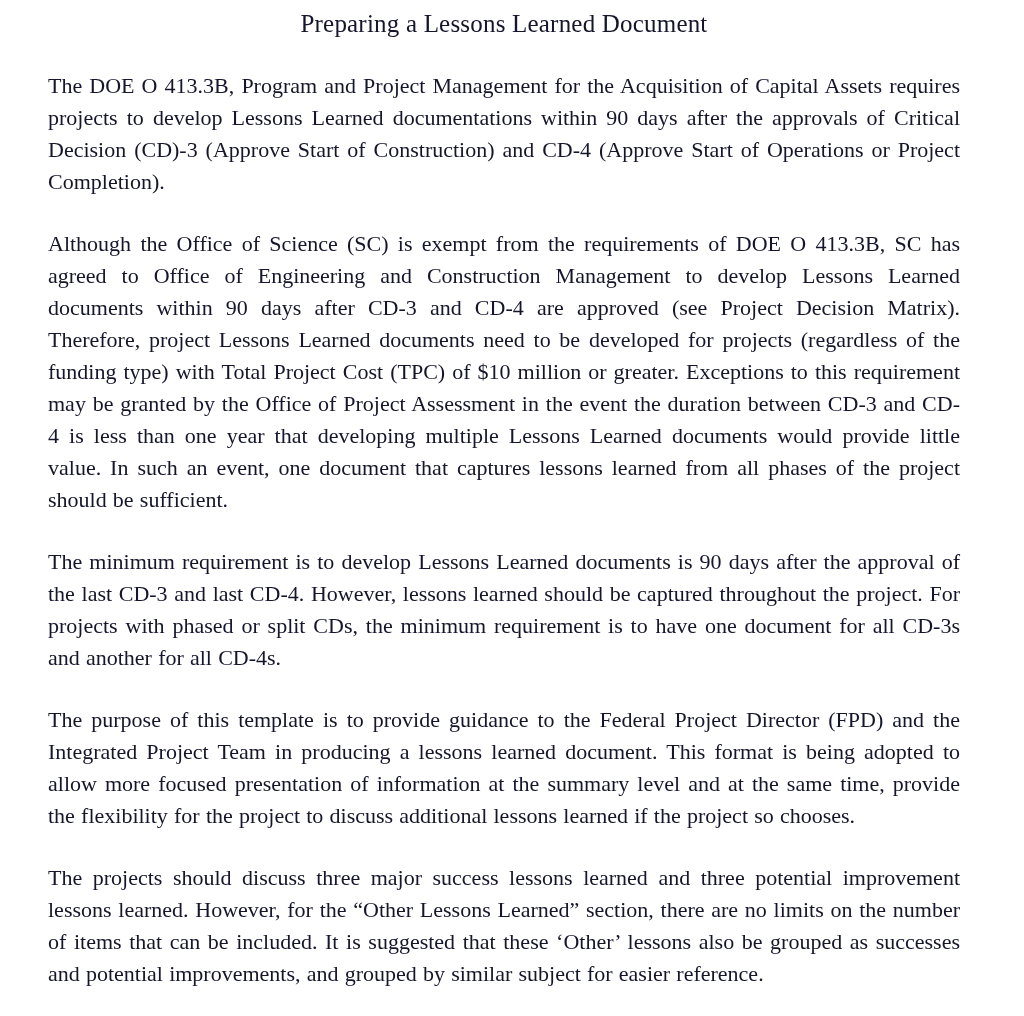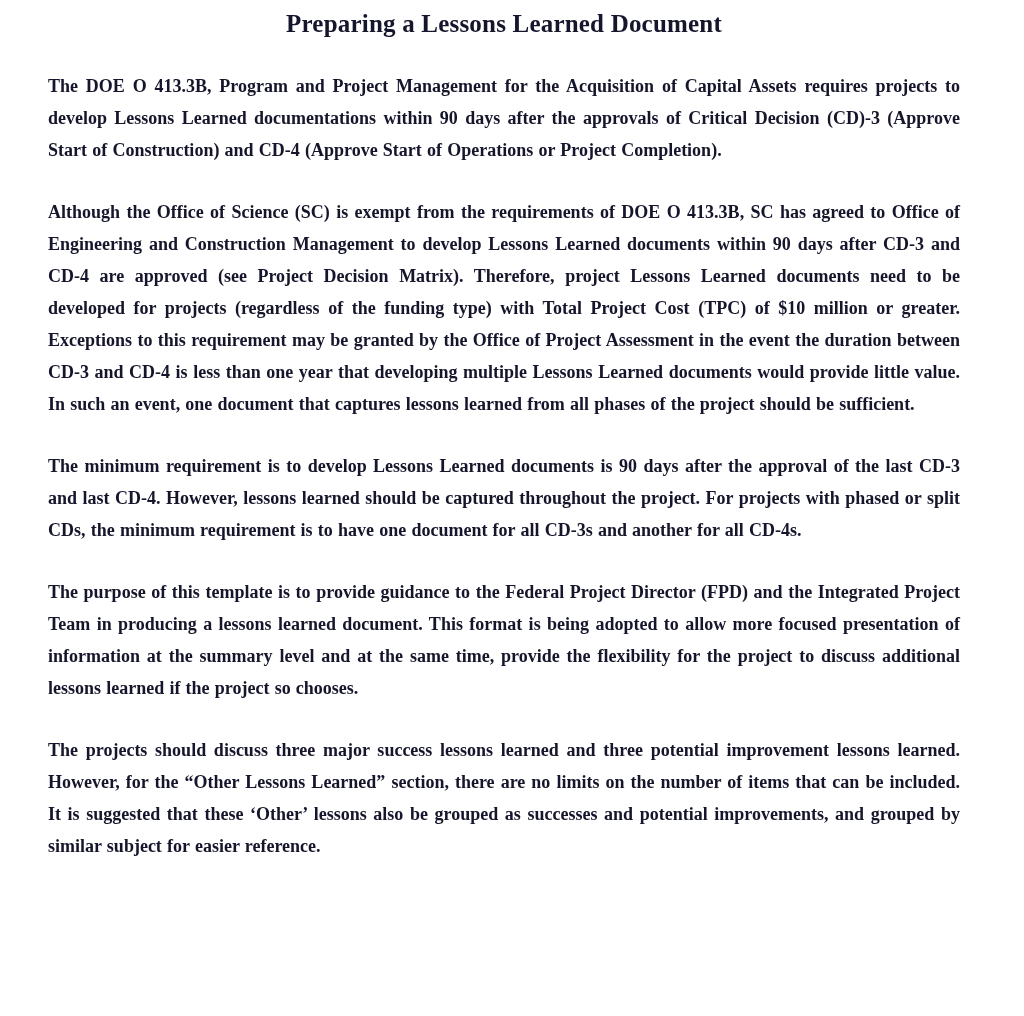--- a/index.html
+++ b/index.html
@@ -34,42 +34,42 @@
     line-height: 32px;
     text-align: center;
     letter-spacing: 0.2px;
     color: #15152b;
     margin: 0 0 30px 0;
     padding: 0;
   }
 
   .para {
     font-family: "Liberation Serif", "DejaVu Serif", serif;
-    font-size: 18px;
+    font-size: 22px;
     line-height: 32px;
     text-align: justify;
     text-justify: inter-word;
     color: #15152b;
     margin: 18px 0 30px 0;
     padding: 0;
     word-spacing: 0.7px;
     hyphens: none;
   }
 
   .para:last-child {
     margin-bottom: 0;
   }
 
   
   .doc-body {
     -webkit-font-smoothing: none;
     text-rendering: optimizeLegibility;
   }
   .para, .doc-title {
-    font-weight: 700;
+    font-weight: 400;
   }
 </style>
 </head>
 <body>
 
 <div class="page">
   <div class="doc-body">
 
     <h1 class="doc-title">Preparing a Lessons Learned Document</h1>
 

